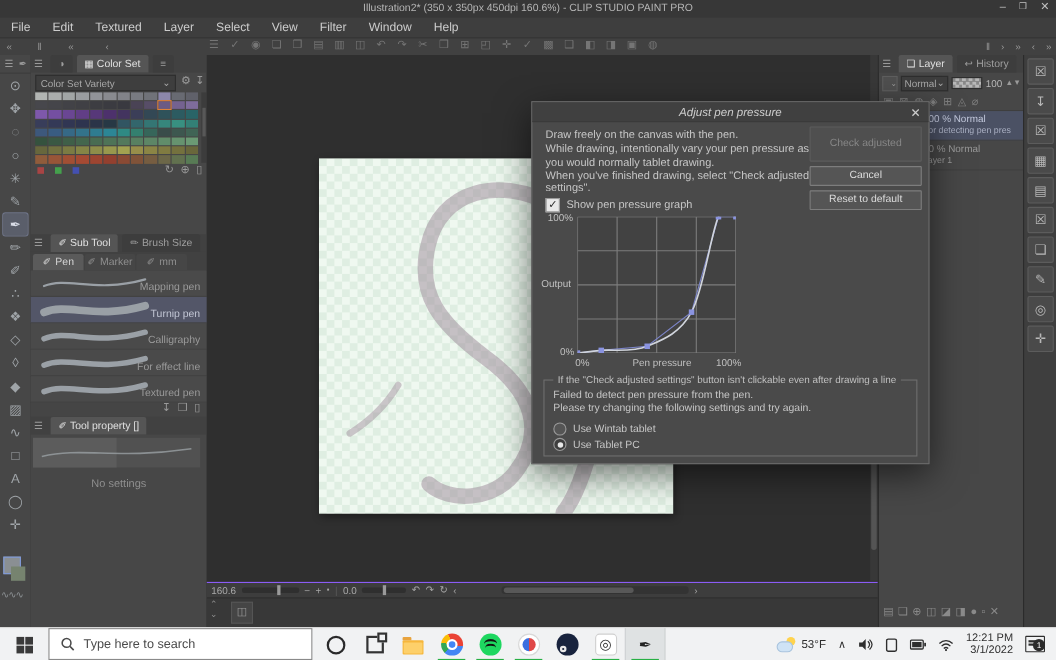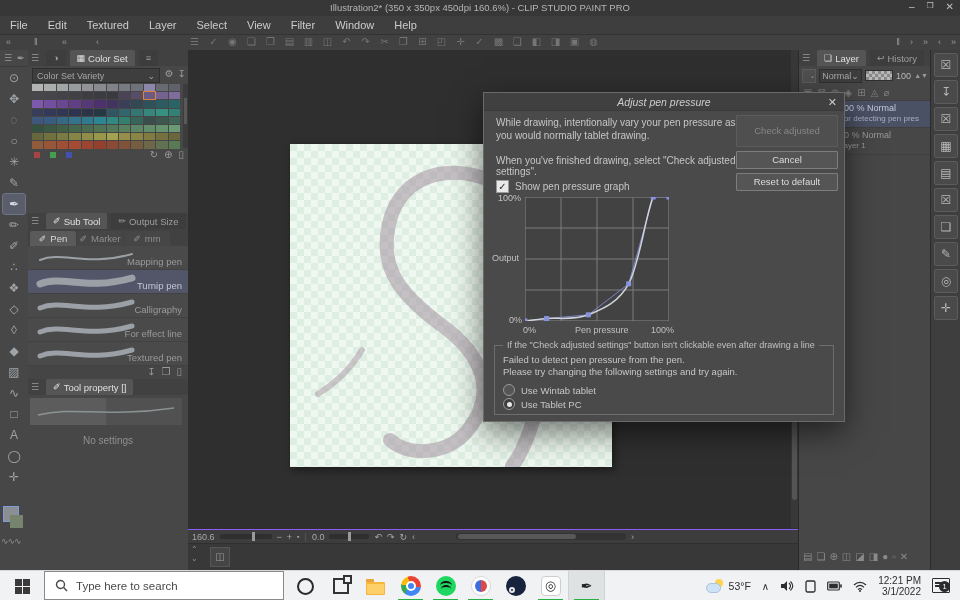--- a/index.html
+++ b/index.html
@@ -404,21 +404,21 @@
 
   <div style="position:relative;">
     <div class="phead">
       <span class="burger">☰</span>
       <span class="ptab on">
           <span class="ticon">✐</span>
           <span>Sub Tool</span>
         </span>
       <span class="ptab">
           <span class="ticon">✏</span>
-          <span>Output Size</span>
+          <span>Brush Size</span>
         </span>
     </div>
     <div id="stgroups">
 
     <span class="sgt on">
           <span class="nib">✐</span>
           <span>Pen</span>
         </span>
         <span class="sgt">
           <span class="nib">✐</span>
@@ -633,20 +633,21 @@
       <span>✛</span>
     </div>
   </div>
 
 <div id="dialog">
   <div id="dlgtitle">
     <span class="t">Adjust pen pressure</span>
     <span id="dlgclose">✕</span>
   </div>
   <div id="dlgbody">
+    <div>Draw freely on the canvas with the pen.</div>
     <div>While drawing, intentionally vary your pen pressure as you would normally tablet drawing.</div>
   </div>
   <div id="dlginstr">When you've finished drawing, select "Check adjusted settings".</div>
   <div class="dlgbtn" id="btncheck">Check adjusted settings</div>
   <div class="dlgbtn" id="btncancel">Cancel</div>
   <div class="dlgbtn" id="btnreset">Reset to default</div>
   <div id="dlgchk">
     <span class="box">✓</span>
     <span>Show pen pressure graph</span>
   </div>

